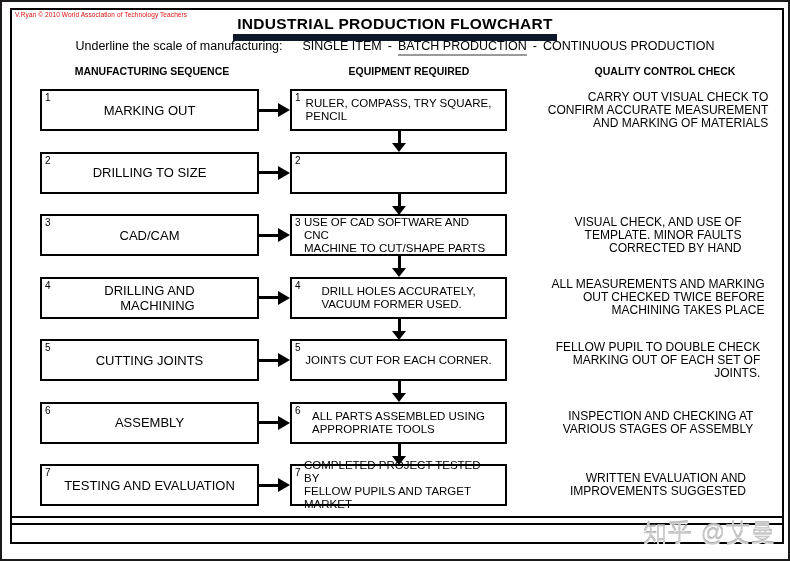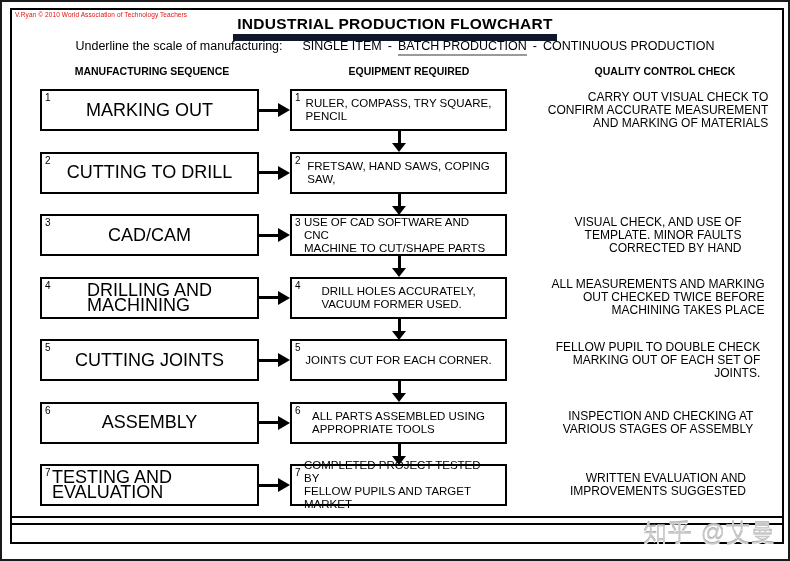--- a/index.html
+++ b/index.html
@@ -48,21 +48,21 @@
     position:absolute; left:0; top:0; width:219px; height:42px;
     border:2px solid #000; box-sizing:border-box; background:#fff;
     display:flex; align-items:center; justify-content:center;
   }
   .equip-box{
     position:absolute; left:250px; top:0; width:217px; height:42px;
     border:2px solid #000; box-sizing:border-box; background:#fff;
     display:flex; align-items:center; justify-content:center;
   }
   .box-num{position:absolute; left:3px; top:1px; font-size:10px; line-height:11px;}
-  .seq-label{font-size:18px; line-height:15px; text-align:left; white-space:pre-line; padding:0 10px;}
+  .seq-label{font-size:13px; line-height:15px; text-align:right; white-space:pre-line; padding:0 10px;}
   .equip-label{font-size:11.5px; line-height:13px; white-space:pre-line; padding:0 12px;}
   .qc-text{
     position:absolute; left:492px; top:0; width:252px; height:42px;
     display:flex; align-items:center; justify-content:center;
     font-size:12px; line-height:13px; text-align:right; white-space:pre-line;
   }
 
   .arrow-right{position:absolute; left:219px; top:14px; width:31px; height:14px;}
   .arrow-right .shaft{position:absolute; left:0; top:5.5px; width:21px; height:3px; background:#000;}
   .arrow-right .head{
@@ -133,30 +133,28 @@
           <i class="vhead"></i>
         </div>
     <div class="qc-text">CARRY OUT VISUAL CHECK TO
 CONFIRM ACCURATE MEASUREMENT
 AND MARKING OF MATERIALS</div>
   </div>
 
   <div class="row">
     <div class="seq-box">
       <span class="box-num">2</span>
-      <span class="seq-label">CUTTING TO DRILL</span>
+      <span class="seq-label">DRILLING TO SIZE</span>
     </div>
     <div class="arrow-right">
           <i class="shaft"></i>
           <i class="head"></i>
         </div>
     <div class="equip-box">
       <span class="box-num">2</span>
-      <span class="equip-label">FRETSAW, HAND SAWS, COPING
-SAW,</span>
     </div>
     <div class="arrow-down">
           <i class="vshaft"></i>
           <i class="vhead"></i>
         </div>
   </div>
 
   <div class="row">
     <div class="seq-box">
       <span class="box-num">3</span>

